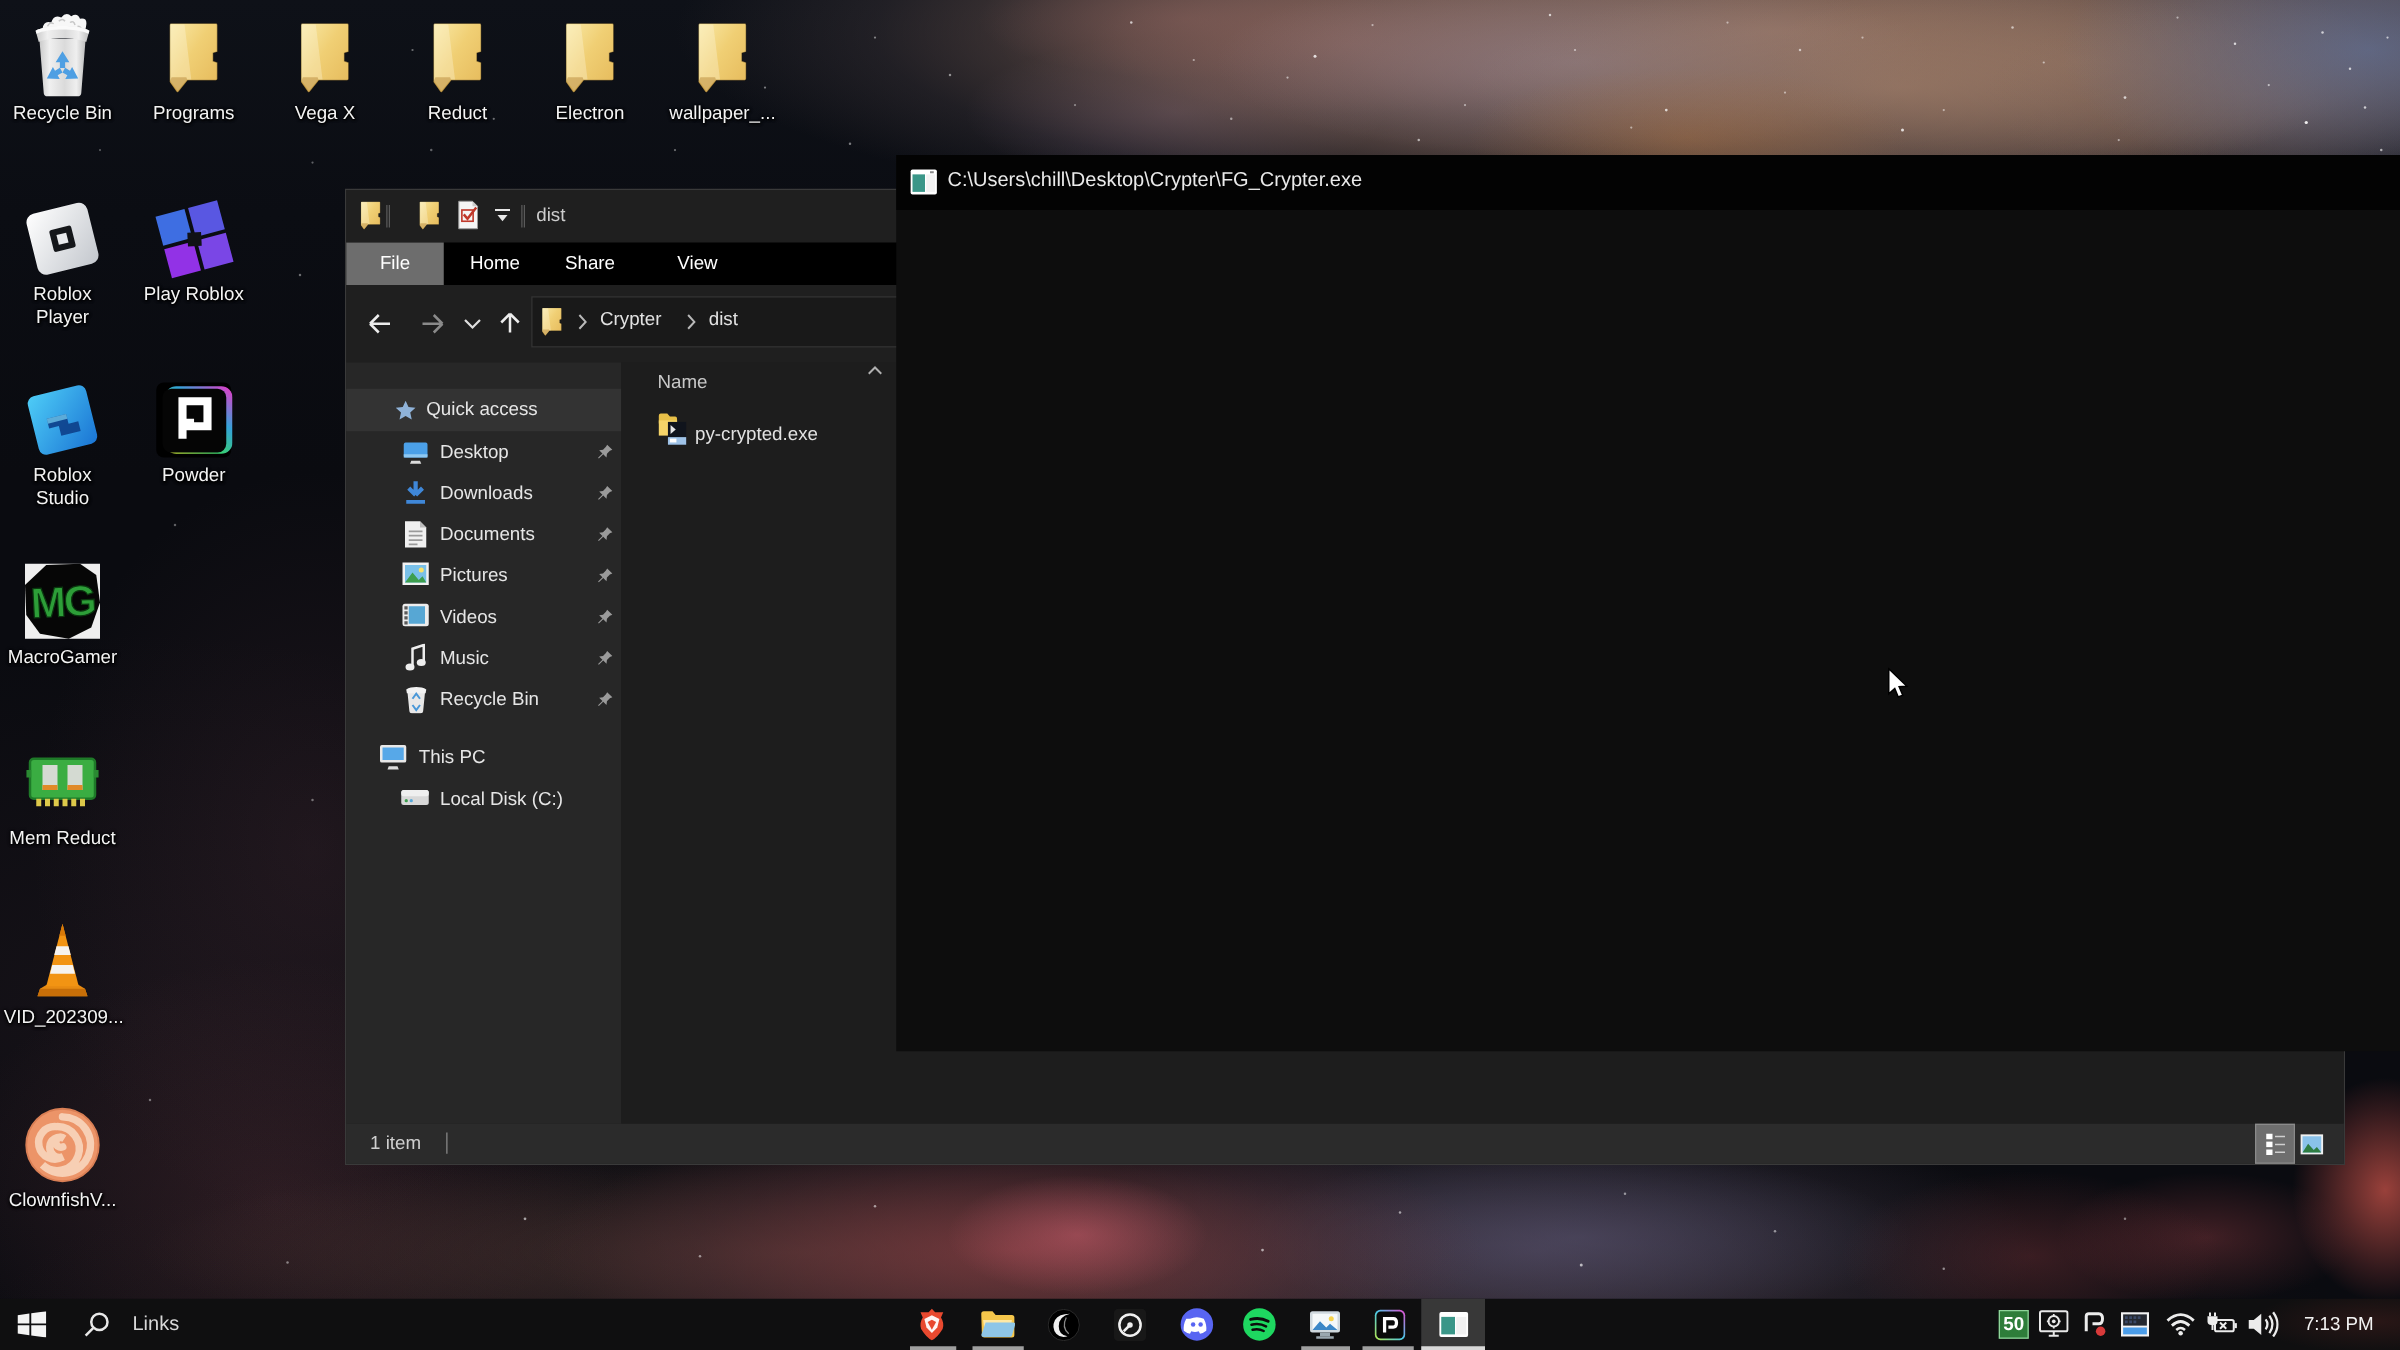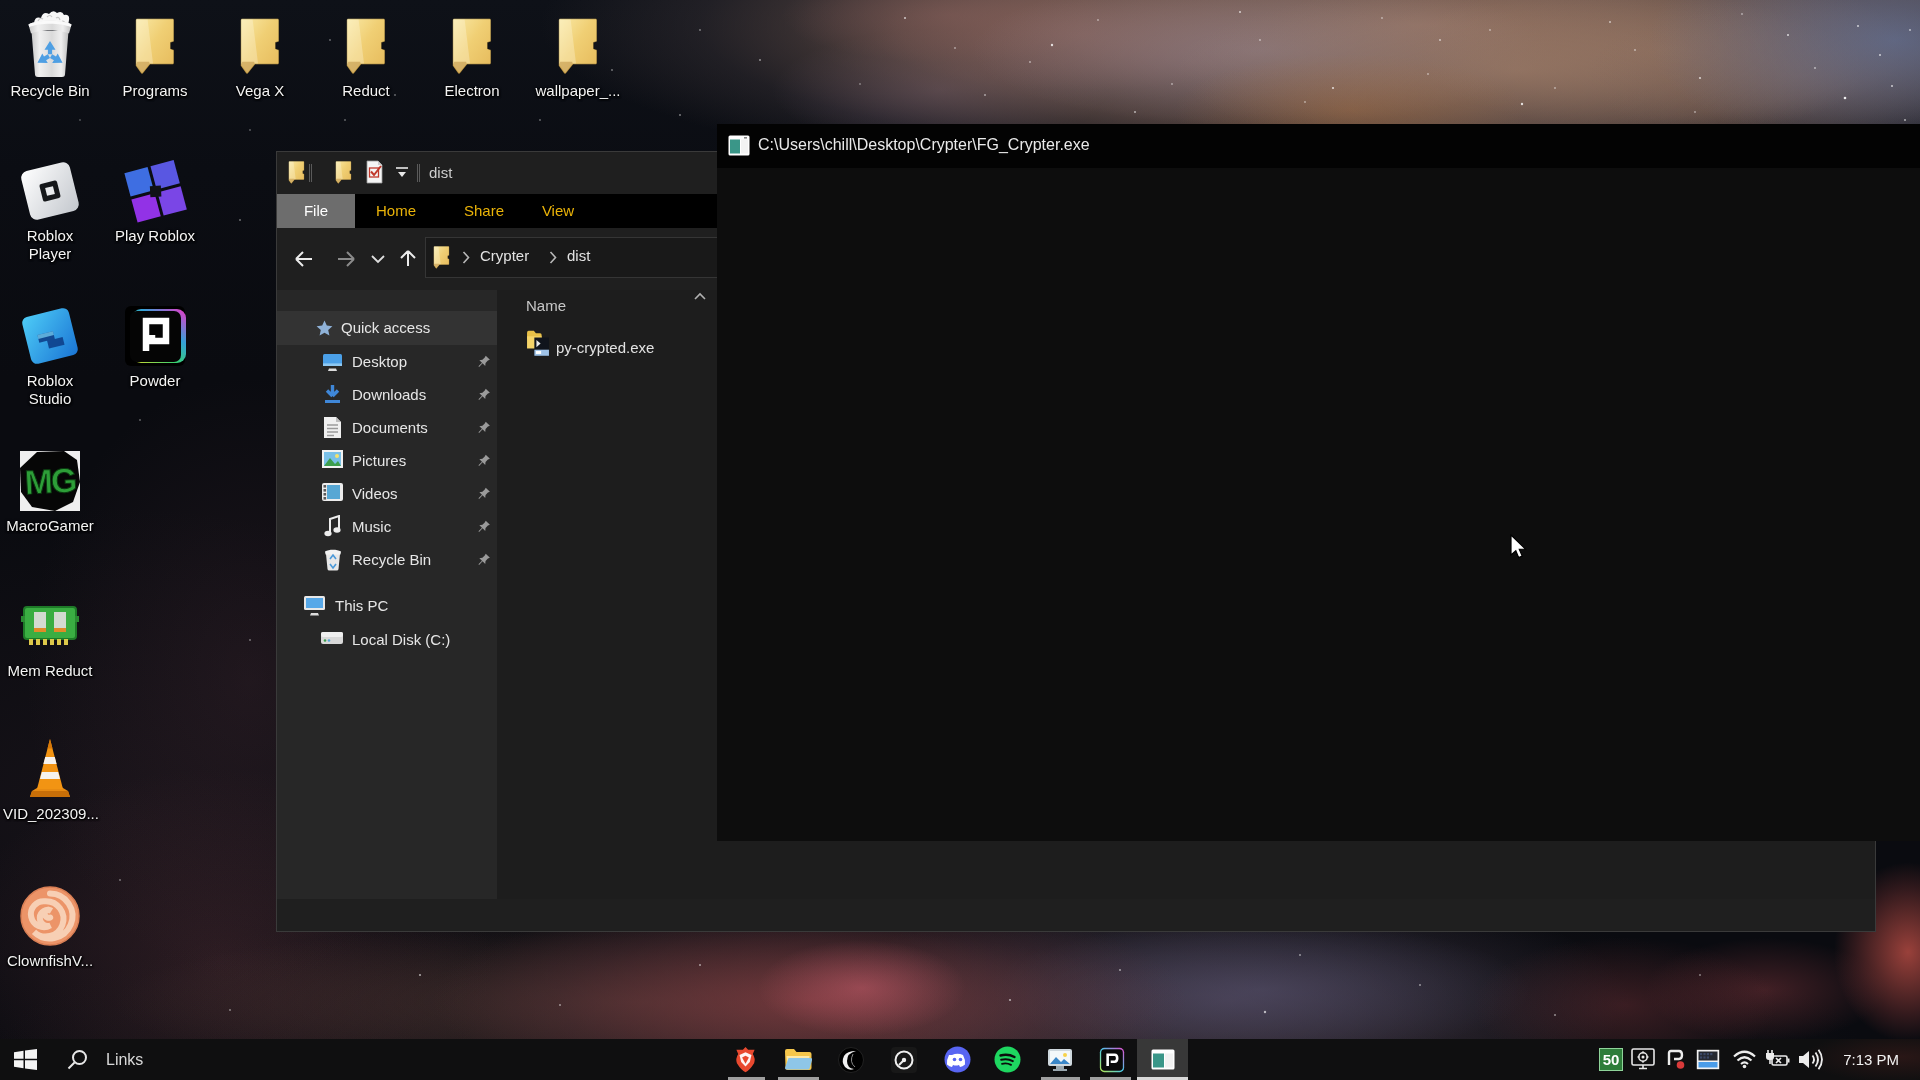--- a/index.html
+++ b/index.html
@@ -31,21 +31,21 @@
  radial-gradient(340px 240px at 220px 960px, rgba(108,58,66,.3), transparent 80%),
  radial-gradient(560px 380px at 120px 810px, rgba(78,50,60,.18), transparent 80%),
  linear-gradient(180deg,#0e1118 0px,#0b0d13 170px,#0a0b10 380px,#0a0b10 100%);}
 .lb{color:#f4f4f4;font-size:15px;line-height:18px;text-shadow:0 1px 2px #000,1px 1px 2px #000,0 0 3px #000;}
 .dicon{position:absolute;width:94px;text-align:center;}
 .ig{width:72px;height:72px;margin:0 auto;display:flex;align-items:center;justify-content:center;}
 
 #explorer{position:absolute;left:277px;top:152px;width:1598px;height:779px;background:#1f1f1f;box-shadow:0 0 0 1px #3a3a3a;}
 #qat{position:absolute;left:0;top:0;width:100%;height:42px;background:#1f1f1f;}
 #tabs{position:absolute;left:0;top:42px;width:100%;height:34px;background:#000;}
-.tab{position:absolute;top:0;height:52px;line-height:34px;color:#eab308;font-size:15px;}
+.tab{position:absolute;top:0;height:52px;line-height:34px;color:#ffffff;font-size:15px;}
 #filetab{position:absolute;left:0;top:0;width:78px;height:34px;background:#6d6d6d;color:#fff;text-align:center;line-height:34px;font-size:15px;}
 #addr{position:absolute;left:0;top:76px;width:100%;height:62px;background:#1f1f1f;}
 #abox{position:absolute;left:148px;top:9px;width:1420px;height:41px;background:#191919;border:1px solid #353535;}
 #side{position:absolute;left:0;top:138px;width:220px;height:609px;background:#272727;}
 #fpanel{position:absolute;left:220px;top:138px;width:1378px;height:609px;background:#1d1d1d;}
 #sbar{position:absolute;left:0;top:747px;width:100%;height:32px;background:#2b2b2b;color:#cfcfcf;font-size:15px;}
 .srow{position:absolute;left:0;width:220px;height:34px;color:#e6e6e6;font-size:15px;line-height:34px;}
 .srow .sic{position:absolute;top:5px;}
 .pin{position:absolute;left:201px;top:10px;width:14px;height:14px;}
 #console{position:absolute;left:717px;top:124px;width:1203px;height:717px;background:#0d0d0d;}
@@ -363,21 +363,21 @@
         <path d="M1,1 h12" stroke="#e8e8e8" stroke-width="1.6"></path>
         <path d="M3,5 l4,5 l4,-5 Z" fill="#e8e8e8"></path>
       </svg>
       <div style="position:absolute;left:140px;top:12px;width:1px;height:18px;background:#5a5a5a"></div>
       <div style="position:absolute;left:142px;top:12px;width:1px;height:18px;background:#5a5a5a"></div>
       <div style="position:absolute;left:152px;top:12px;color:#cdcdcd;font-size:15px;">dist</div>
     </div>
     <div id="tabs">
       <div id="filetab">File</div>
       <div class="tab" style="left:75px;width:88px;text-align:center;">Home</div>
-      <div class="tab" style="left:167px;width:80px;text-align:center;">Share</div>
+      <div class="tab" style="left:155px;width:80px;text-align:center;">Share</div>
       <div class="tab" style="left:243px;width:76px;text-align:center;">View</div>
     </div>
     <div id="addr">
       <svg style="position:absolute;left:16px;top:20px" width="22" height="22" viewBox="0 0 22 22">
         <path d="M3,11 h16 M3,11 l7,-7 M3,11 l7,7" stroke="#ececec" stroke-width="2" fill="none"></path>
       </svg>
       <svg style="position:absolute;left:58px;top:20px" width="22" height="22" viewBox="0 0 22 22">
         <path d="M3,11 h16 M19,11 l-7,-7 M19,11 l-7,7" stroke="#8a8a8a" stroke-width="2" fill="none"></path>
       </svg>
       <svg style="position:absolute;left:94px;top:27px" width="14" height="9" viewBox="0 0 14 9">
@@ -518,20 +518,43 @@
         </svg>
       <svg style="position:absolute;left:29px;top:39px" width="24" height="28" viewBox="0 0 23 23" preserveAspectRatio="none">
         <path d="M1,3 q0,-1.5 1.5,-1.5 l5,0 l2,2 l4,0 q1.5,0 1.5,1.5 l0,3 l-14,0 Z" fill="#e8c048"></path>
         <rect x="1" y="6" width="14" height="10" fill="#f5d469"></rect>
         <rect x="8" y="7" width="14" height="15" fill="#10141c"></rect>
         <rect x="8" y="17" width="14" height="5" fill="#9fc3e8"></rect>
         <rect x="9.5" y="18" width="5" height="2.5" fill="#fff"></rect>
         <path d="M10,9 l4,3 l-4,3 Z" fill="#e8e8e8"></path>
       </svg>
       <div style="position:absolute;left:59px;top:49px;color:#e2e2e2;font-size:15px;">py-crypted.exe</div>
+    </div>
+    <div id="sbar">
+      <div style="position:absolute;left:19px;top:7px;">1 item</div>
+      <div style="position:absolute;left:80px;top:7px;width:1px;height:17px;background:#8a8a8a"></div>
+      <div style="position:absolute;right:39px;top:0px;width:32px;height:32px;background:#6e6e6e;border:1px solid #8a8a8a;">
+        <svg style="position:absolute;left:7px;top:6px" width="17" height="19" viewBox="0 0 17 19">
+            <g fill="#fff">
+              <rect x="1" y="1" width="5" height="4.4"></rect>
+              <rect x="1" y="7.3" width="5" height="4.4"></rect>
+              <rect x="1" y="13.6" width="5" height="4.4"></rect>
+            </g>
+            <g stroke="#cfcfcf" stroke-width="1.2">
+              <path d="M8,3.2 h8 M8,9.5 h8 M8,15.8 h8"></path>
+            </g>
+          </svg>
+      </div>
+      <div style="position:absolute;right:12px;top:2px;width:27px;height:28px;">
+        <svg style="position:absolute;left:4px;top:6px" width="19" height="17" viewBox="0 0 19 17">
+            <rect x="0.5" y="0.5" width="18" height="16" fill="#f0f0f0"></rect>
+            <rect x="2" y="2" width="15" height="13" fill="#8ac2ea"></rect>
+            <path d="M2,15 l4.5,-7 l4.5,5 l2.5,-2.5 l3.5,4.5 Z" fill="#2e7d42"></path>
+          </svg>
+      </div>
     </div>
   </div>
   <div id="console">
     <div id="ctitle">
       <svg style="position:absolute;left:11px;top:11px" width="22" height="21" viewBox="0 0 22 21">
         <rect x="0.5" y="0.5" width="21" height="20" rx="1.5" fill="#fff"></rect>
         <rect x="2" y="4.5" width="10" height="14" fill="#3a9688"></rect>
         <rect x="13" y="4.5" width="7" height="14" fill="#f2f2f2"></rect>
         <rect x="16" y="2" width="3" height="1.6" fill="#888"></rect>
       </svg>

